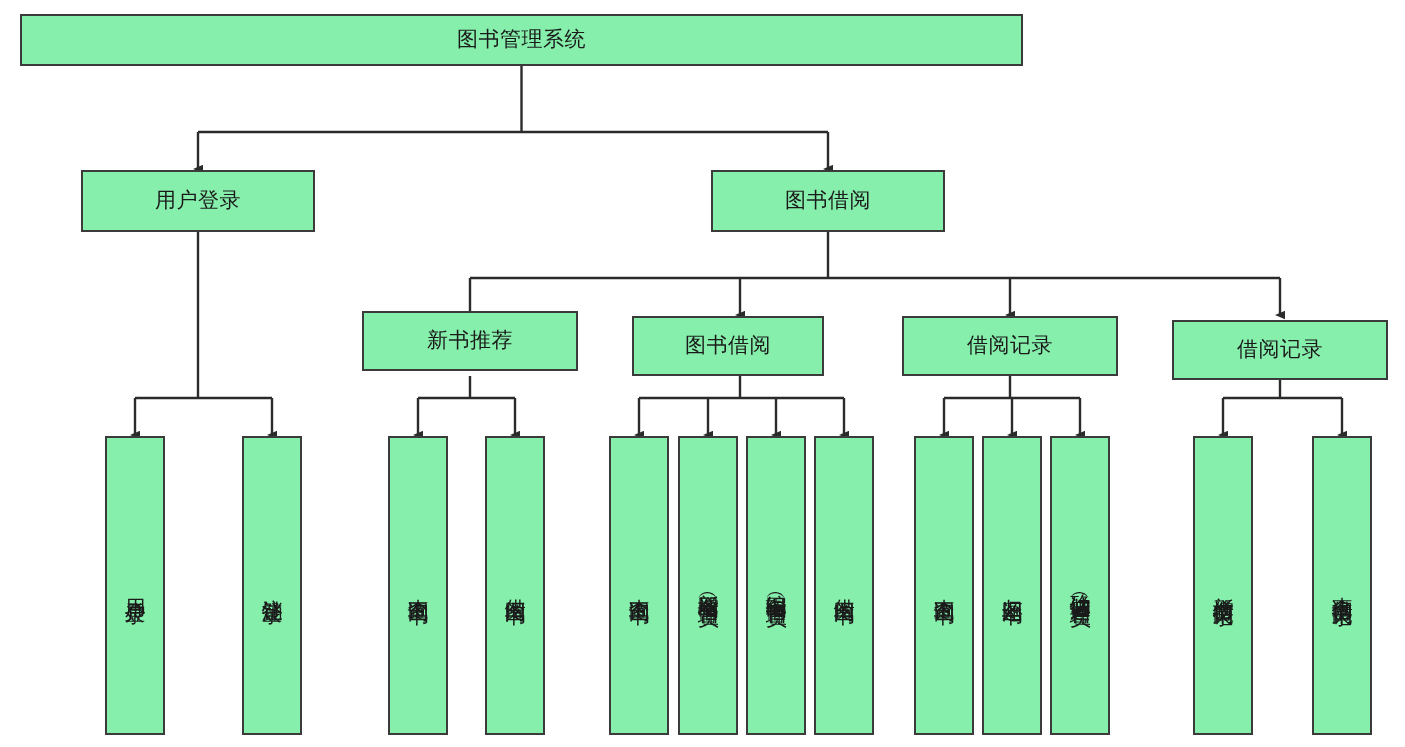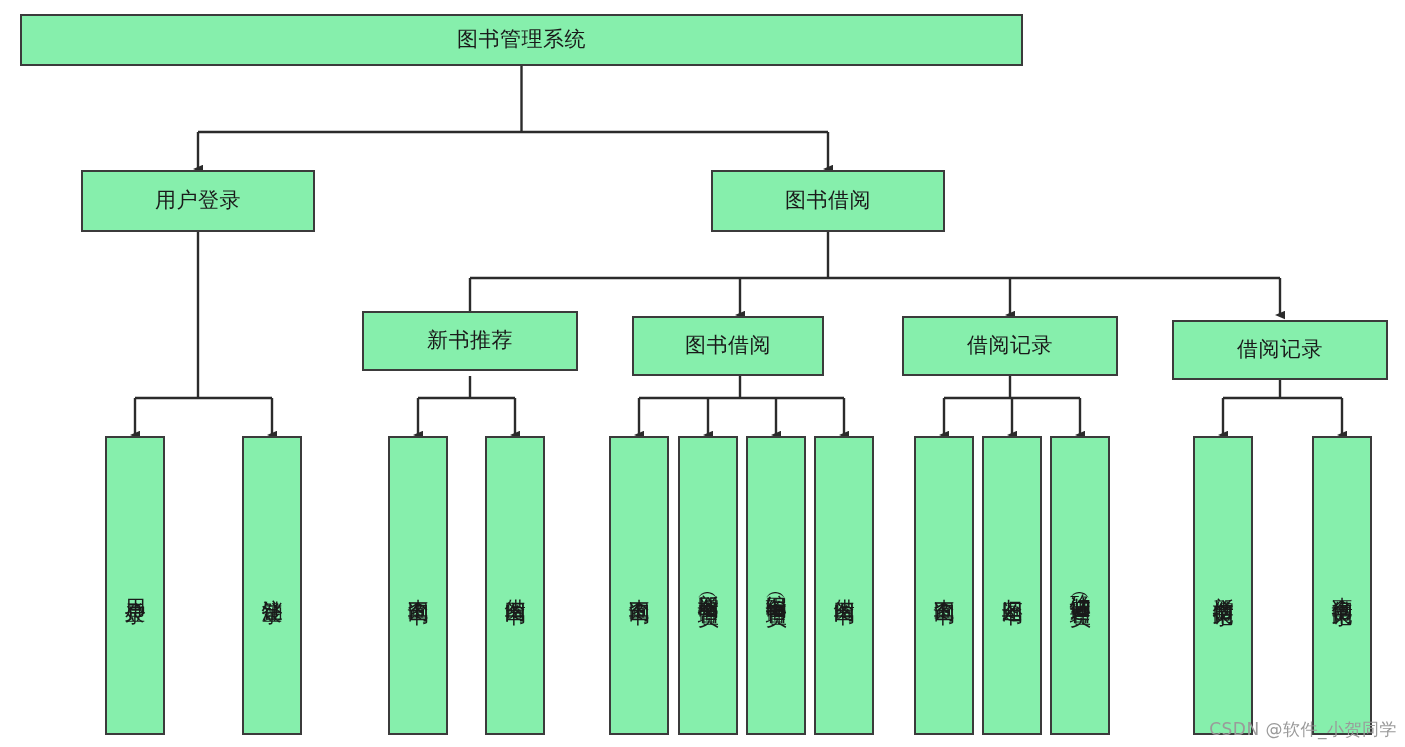--- a/index.html
+++ b/index.html
@@ -171,14 +171,13 @@
         <span class="node-label">确认归还（管理员）</span>
       </div>
       <div class="node-box vertical" style="left: 1193px; top: 436px; width: 60px; height: 299px;">
         <span class="node-label">新增借阅记录</span>
       </div>
       <div class="node-box vertical" style="left: 1312px; top: 436px; width: 60px; height: 299px;">
         <span class="node-label">查询借阅记录</span>
       </div>
     </div>
 
-  <div id="watermark">CSDN @软件_小贺同学</div>
 </div>
 
 </body></html>

